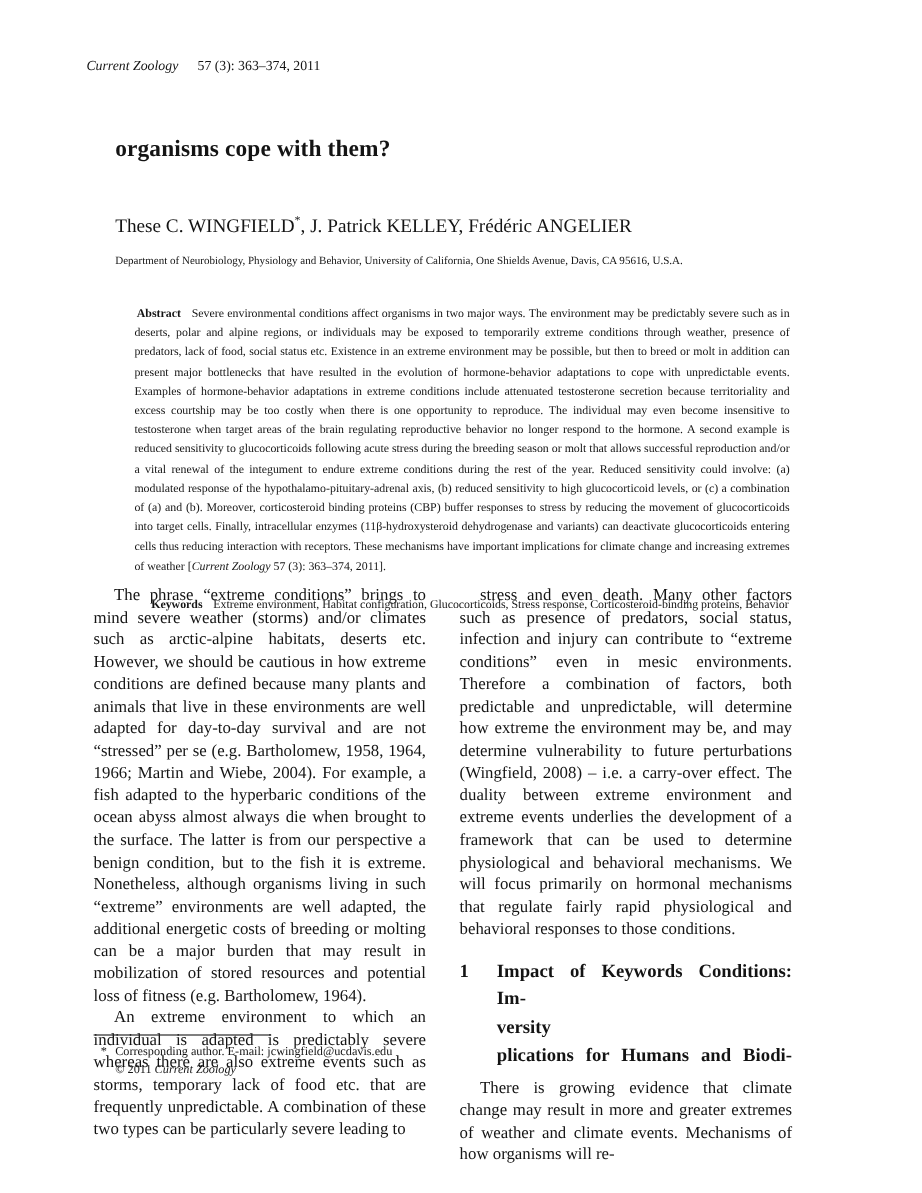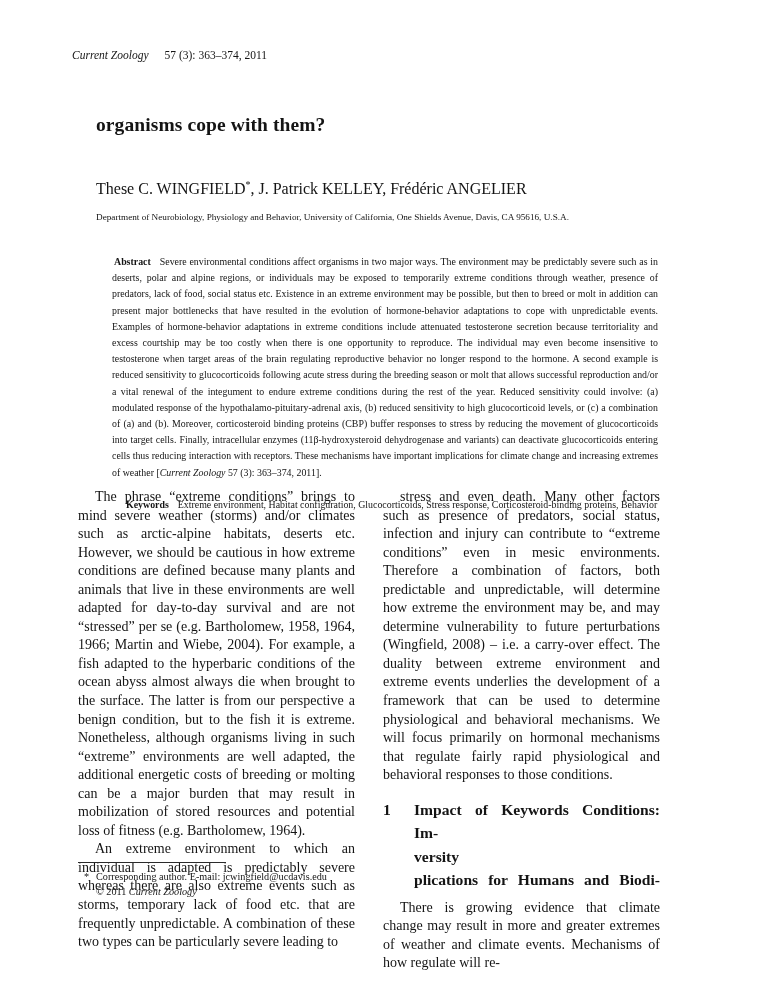--- a/index.html
+++ b/index.html
@@ -237,21 +237,21 @@
       <div class="col col-right">
         <p>stress and even death. Many other factors such as presence of predators, social status, infection and injury can contribute to “extreme conditions” even in mesic environments. Therefore a combination of factors, both predictable and unpredictable, will determine how extreme the environment may be, and may determine vulnerability to future perturbations (Wingfield, 2008) – i.e. a carry-over effect. The duality between extreme environment and extreme events underlies the development of a framework that can be used to determine physiological and behavioral mechanisms. We will focus primarily on hormonal mechanisms that regulate fairly rapid physiological and behavioral responses to those conditions.</p>
 
         <h2 class="section-head">
           <span class="num">1</span>
           <span class="ln">Impact of Keywords Conditions: Im-</span>
           <span class="ln last">versity</span>
           <span class="ln">plications for Humans and Biodi-</span>
         </h2>
 
-        <p>There is growing evidence that climate change may result in more and greater extremes of weather and climate events. Mechanisms of how regulate will re-</p>
+        <p>There is growing evidence that climate change may result in more and greater extremes of weather and climate events. Mechanisms of how organisms will re-</p>
       </div>
 
     </div>
 
     <div class="footnotes">
       <div class="fn-rule"></div>
       <div class="fn-line"><span class="marker">*</span><span>Corresponding author. E-mail: jcwingfield@ucdavis.edu</span></div>
       <div class="fn-line"><span>© 2011 </span><span class="italic">Current Zoology</span></div>
     </div>
 

